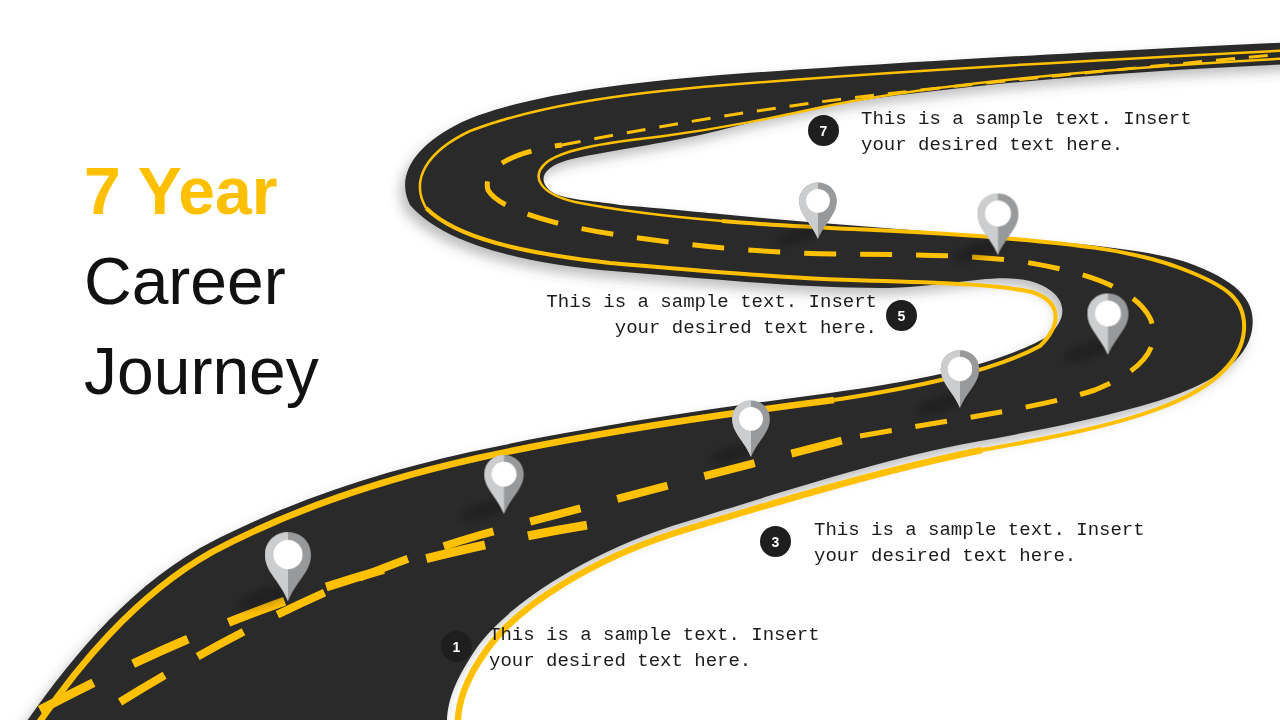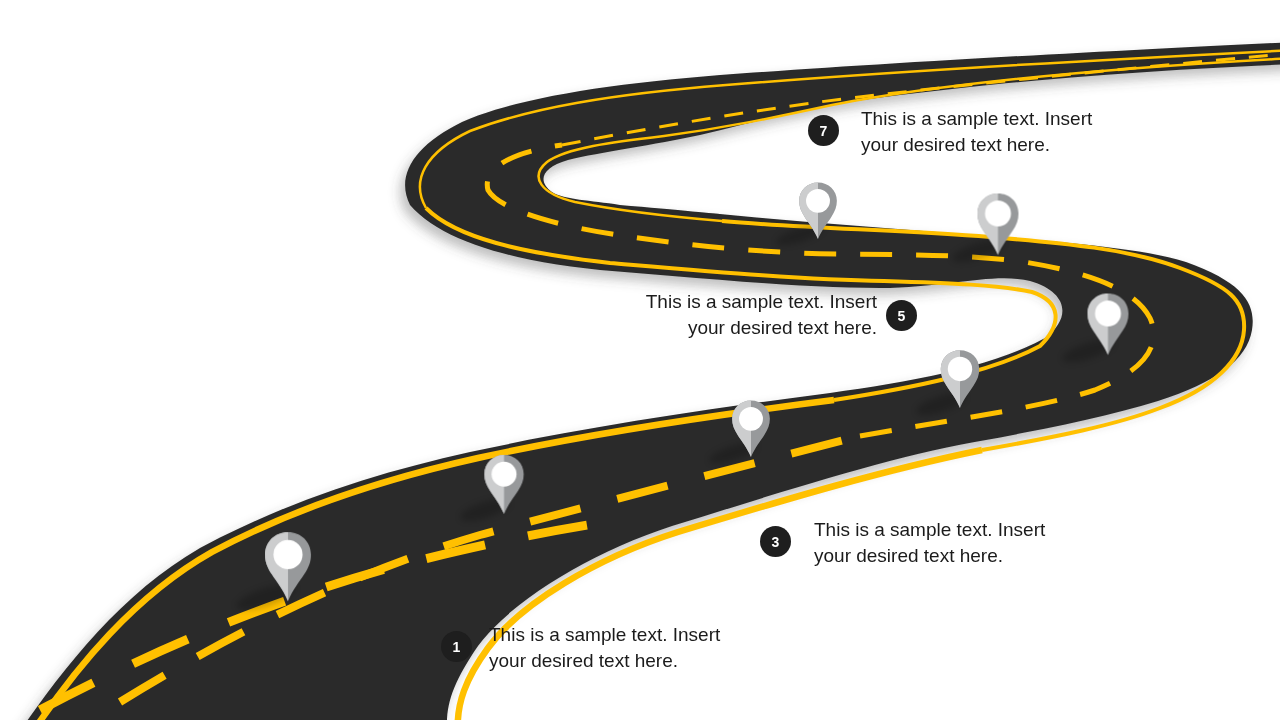--- a/index.html
+++ b/index.html
@@ -7,21 +7,21 @@
     position:relative;width:1280px;height:720px;overflow:hidden;background:#fff;
     font-family:"Liberation Sans","DejaVu Sans",sans-serif;
   }
   .road-svg{position:absolute;left:0;top:0;width:1280px;height:720px;}
   .title{position:absolute;left:84px;top:146px;line-height:90px;font-size:66px;letter-spacing:0;}
   .title .accent{color:#FFC000;font-weight:700;}
   .title .plain{color:#111;font-weight:400;}
   .milestone-text{
     position:absolute;font-size:19px;line-height:26px;color:#1b1b1b;white-space:nowrap;
   }
-  .milestone-text span{display:block;}
+  .milestone-text span{display:block;font-family:Liberation Mono, monospace;}
   .milestone-text.right{text-align:right;}
   .badge{
     position:absolute;width:31px;height:31px;border-radius:50%;
     background:#1e1e1e;color:#fff;font-size:14px;font-weight:700;
     display:flex;align-items:center;justify-content:center;
   }
   #t7{left:861px;top:106px;}
   #t5{right:403px;top:289px;}
   #t3{left:814px;top:517px;}
   #t1{left:489px;top:622px;}
@@ -125,20 +125,25 @@
         <use href="#pinShape"></use>
       </g>
     <g transform="translate(973 191.5) scale(0.50)">
         <use href="#pinShape"></use>
       </g>
     <g transform="translate(795 180.6) scale(0.46)">
         <use href="#pinShape"></use>
       </g>
   </svg>
 
+  <div class="title">
+    <div class="accent">7 Year</div>
+    <div class="plain">Career</div>
+    <div class="plain">Journey</div>
+  </div>
 
   <div class="badge" id="b7">7</div>
   <div class="milestone-text" id="t7">
     <span>This is a sample text. Insert</span>
     <span>your desired text here.</span>
   </div>
 
   <div class="badge" id="b5">5</div>
   <div class="milestone-text right" id="t5">
     <span>This is a sample text. Insert</span>

